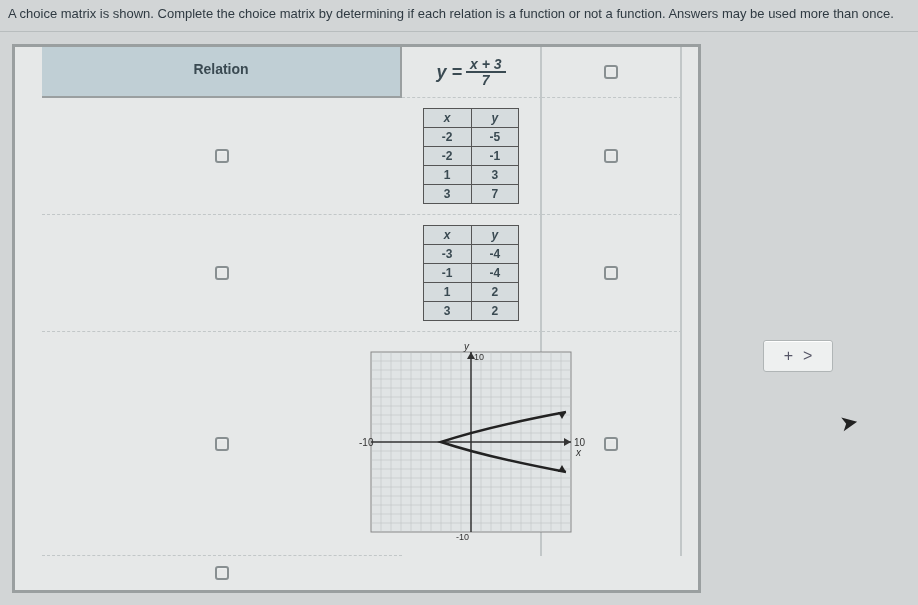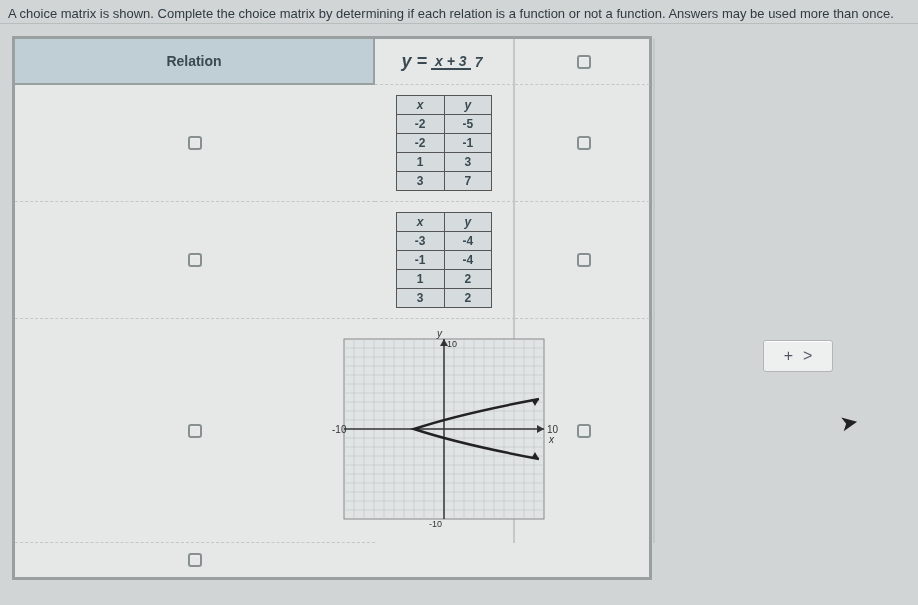--- a/index.html
+++ b/index.html
@@ -6,32 +6,33 @@
     body {
       width: 918px;
       height: 605px;
       background: #d2d5d6;
       font-family: Arial, sans-serif;
       color: #3a4a52;
       overflow: hidden;
       position: relative;
     }
     .instruction {
-      padding: 6px 8px 2px 8px;
+      padding: 6px 8px 10px 8px;
       font-size: 13px;
       color: #2f3a42;
       border-bottom: 1px solid #b8bdbe;
     }
     .matrix {
       margin: 12px 0 0 12px;
-      width: 640px;
+      width: 689px;
       border: 3px solid #9a9fa0;
       background: #e6e8e8;
       display: grid;
       grid-template-columns: 360px 140px 140px;
+      padding-left: 27px;
     }
     .hdr {
       background: #c0cfd5;
       border-bottom: 2px solid #9a9fa0;
       padding: 14px 8px;
       text-align: center;
       font-weight: bold;
       font-size: 14px;
       border-right: 2px solid #9a9fa0;
     }
@@ -50,21 +51,21 @@
     .checkbox {
       width: 14px;
       height: 14px;
       border: 2px solid #888f91;
       border-radius: 3px;
       background: #e6e8e8;
       box-shadow: inset 0 1px 2px rgba(255,255,255,0.4);
     }
     
     .eq { font-style: italic; font-weight: bold; font-size: 18px; display: flex; align-items: center; gap: 4px; }
-    .frac { display: inline-flex; flex-direction: row; align-items: center; font-size: 14px; line-height: 1; }
+    .frac { display: inline-flex; flex-direction: column; align-items: center; font-size: 14px; line-height: 1; }
     .frac .num { border-bottom: 2px solid #3a4a52; padding: 0 4px; }
     .frac .den { padding: 0 4px; }
     
     .mini {
       border-collapse: collapse;
       font-size: 12px;
       font-weight: bold;
     }
     .mini th, .mini td {
       border: 1px solid #555;

